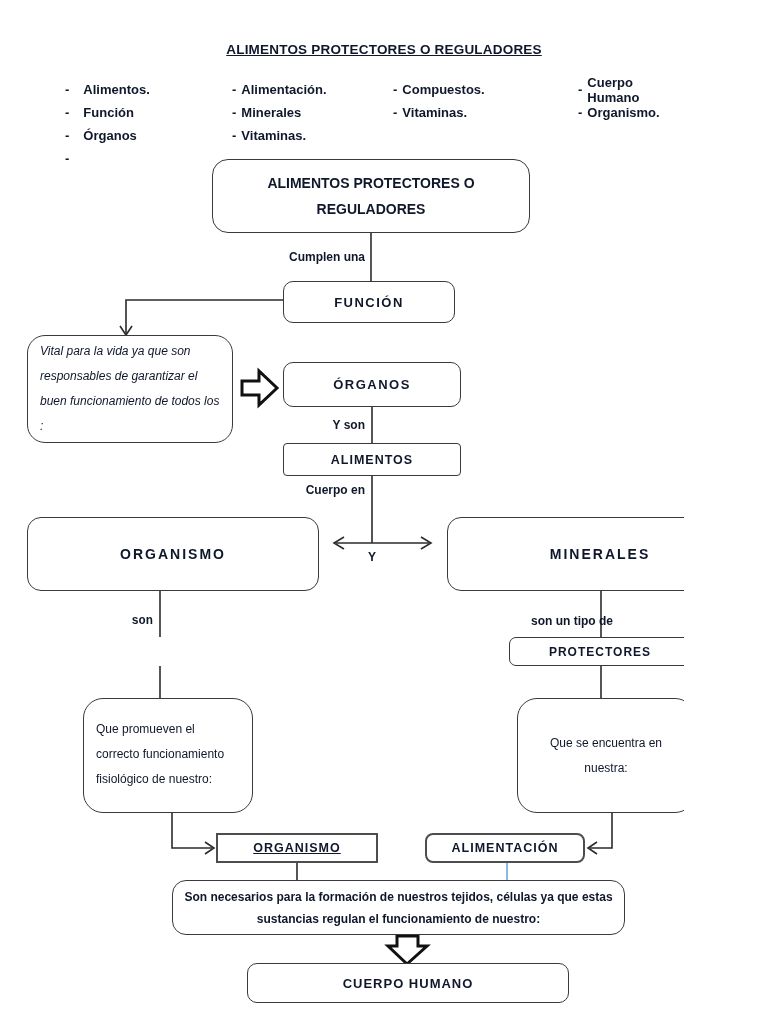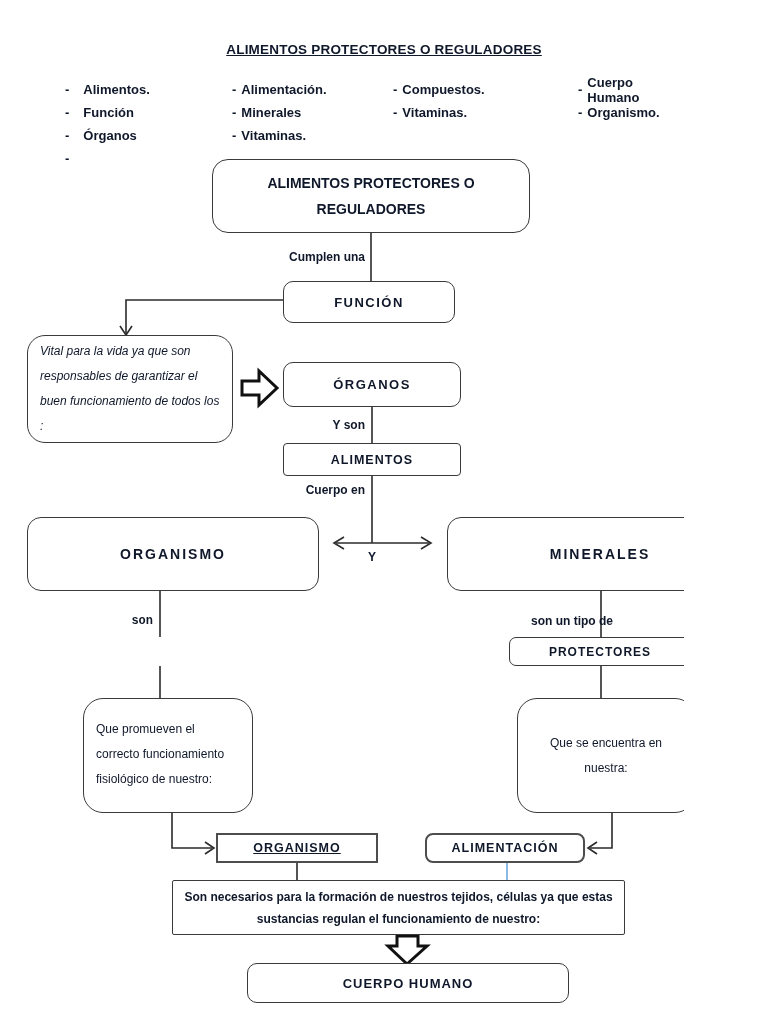--- a/index.html
+++ b/index.html
@@ -42,21 +42,21 @@
   .n-compuestos{left:81px;top:637px;width:160px;height:29px;border-radius:7px;font-size:12px;}
   .n-nutrientes{left:509px;top:637px;width:182px;height:29px;border-radius:7px;font-size:12px;}
   .n-promueven{left:83px;top:698px;width:170px;height:115px;border-radius:20px;
           justify-content:flex-start;align-items:flex-start;text-align:left;padding:18px 12px;}
   .n-encuentra{left:517px;top:698px;width:178px;height:115px;border-radius:20px;
           padding:0 14px;line-height:25px;}
   .n-organismo{left:216px;top:833px;width:162px;height:30px;border-radius:0;
           border-color:#4d4d4d;border-width:2px;font-size:12.5px;text-decoration:underline;}
   .n-alimentacion{left:425px;top:833px;width:160px;height:30px;border-radius:8px;
           border-color:#4d4d4d;border-width:2px;font-size:12.5px;}
-  .n-big{left:172px;top:880px;width:453px;height:55px;border-radius:2px;
+  .n-big{left:172px;top:880px;width:453px;height:55px;border-radius:14px;
           padding:0 10px;font-size:12px;line-height:22px;font-weight:600;}
   .n-cuerpo{left:247px;top:963px;width:322px;height:40px;border-radius:10px;font-size:13px;}
   
   .lab{position:absolute;font-size:12px;font-weight:700;z-index:1;}
   .l-cumplen{left:255px;top:250px;width:110px;text-align:right;}
   .l-yson{left:280px;top:418px;width:85px;text-align:right;}
   .l-ricos{left:280px;top:483px;width:85px;text-align:right;}
   .l-y{left:357px;top:550px;width:30px;text-align:center;}
   .l-son{left:65px;top:614px;width:88px;text-align:right;font-family:Liberation Mono, monospace;}
   .l-tipo{left:516px;top:614px;width:97px;text-align:right;}

